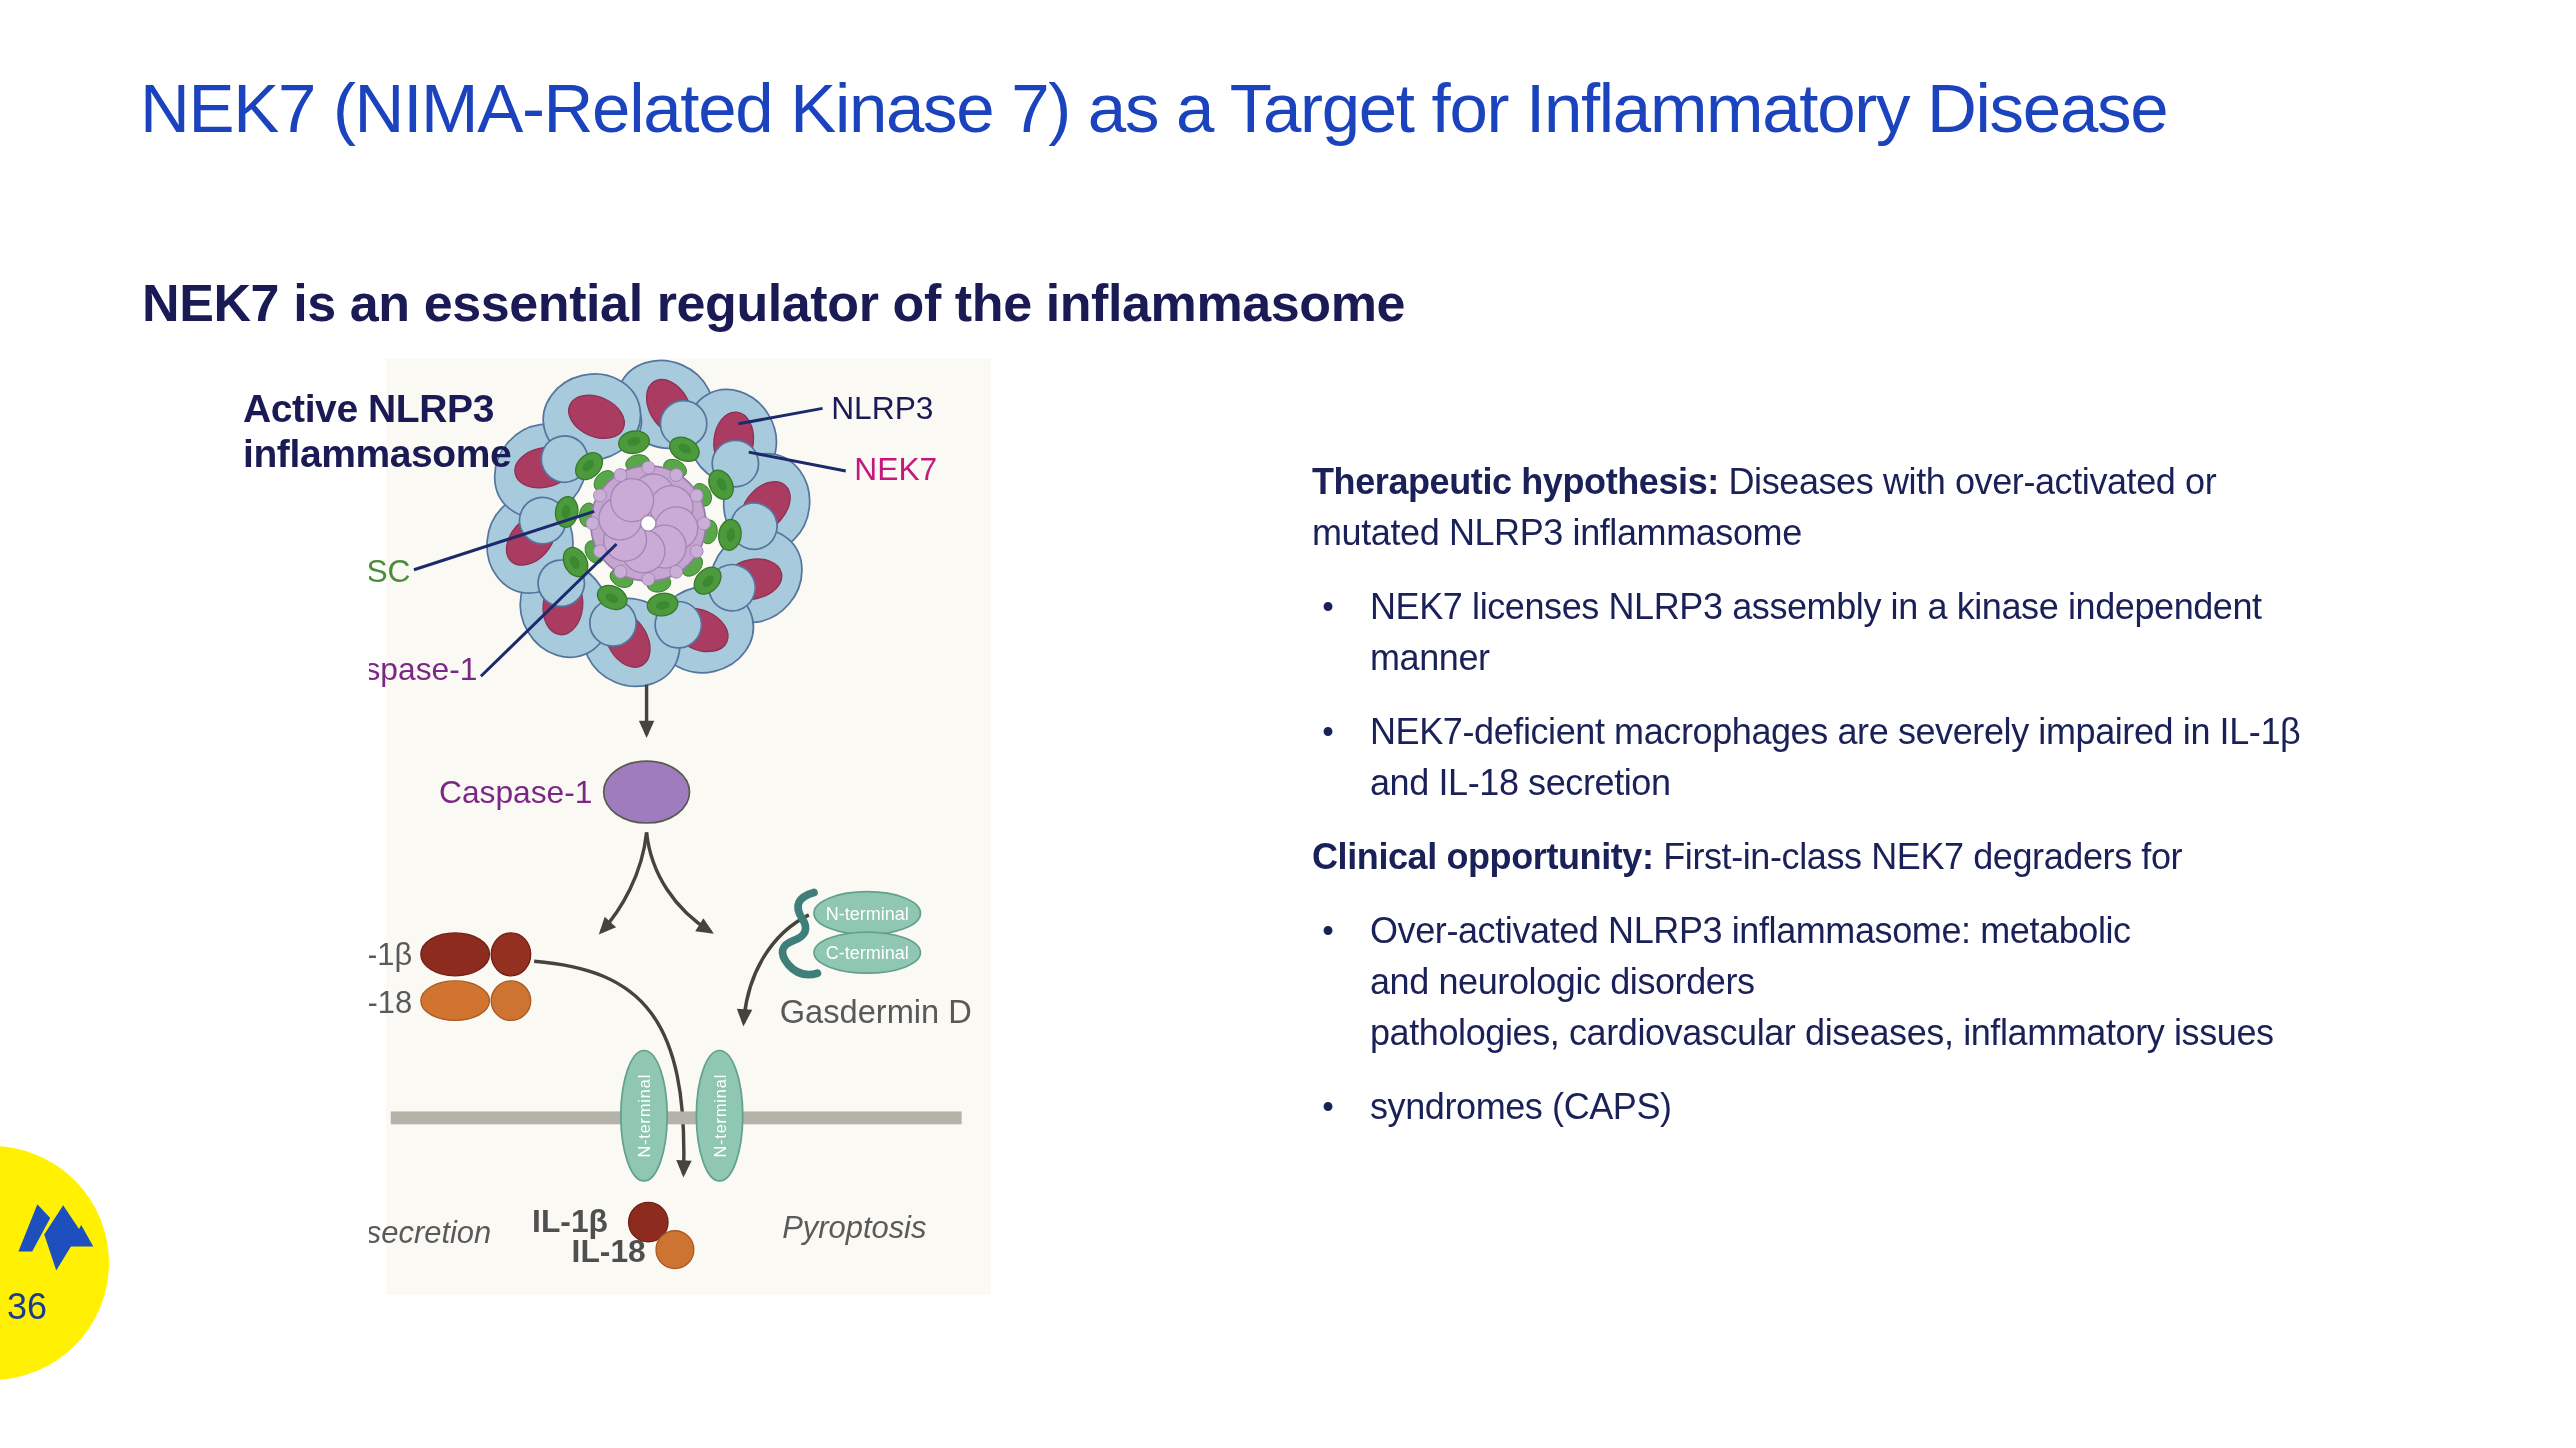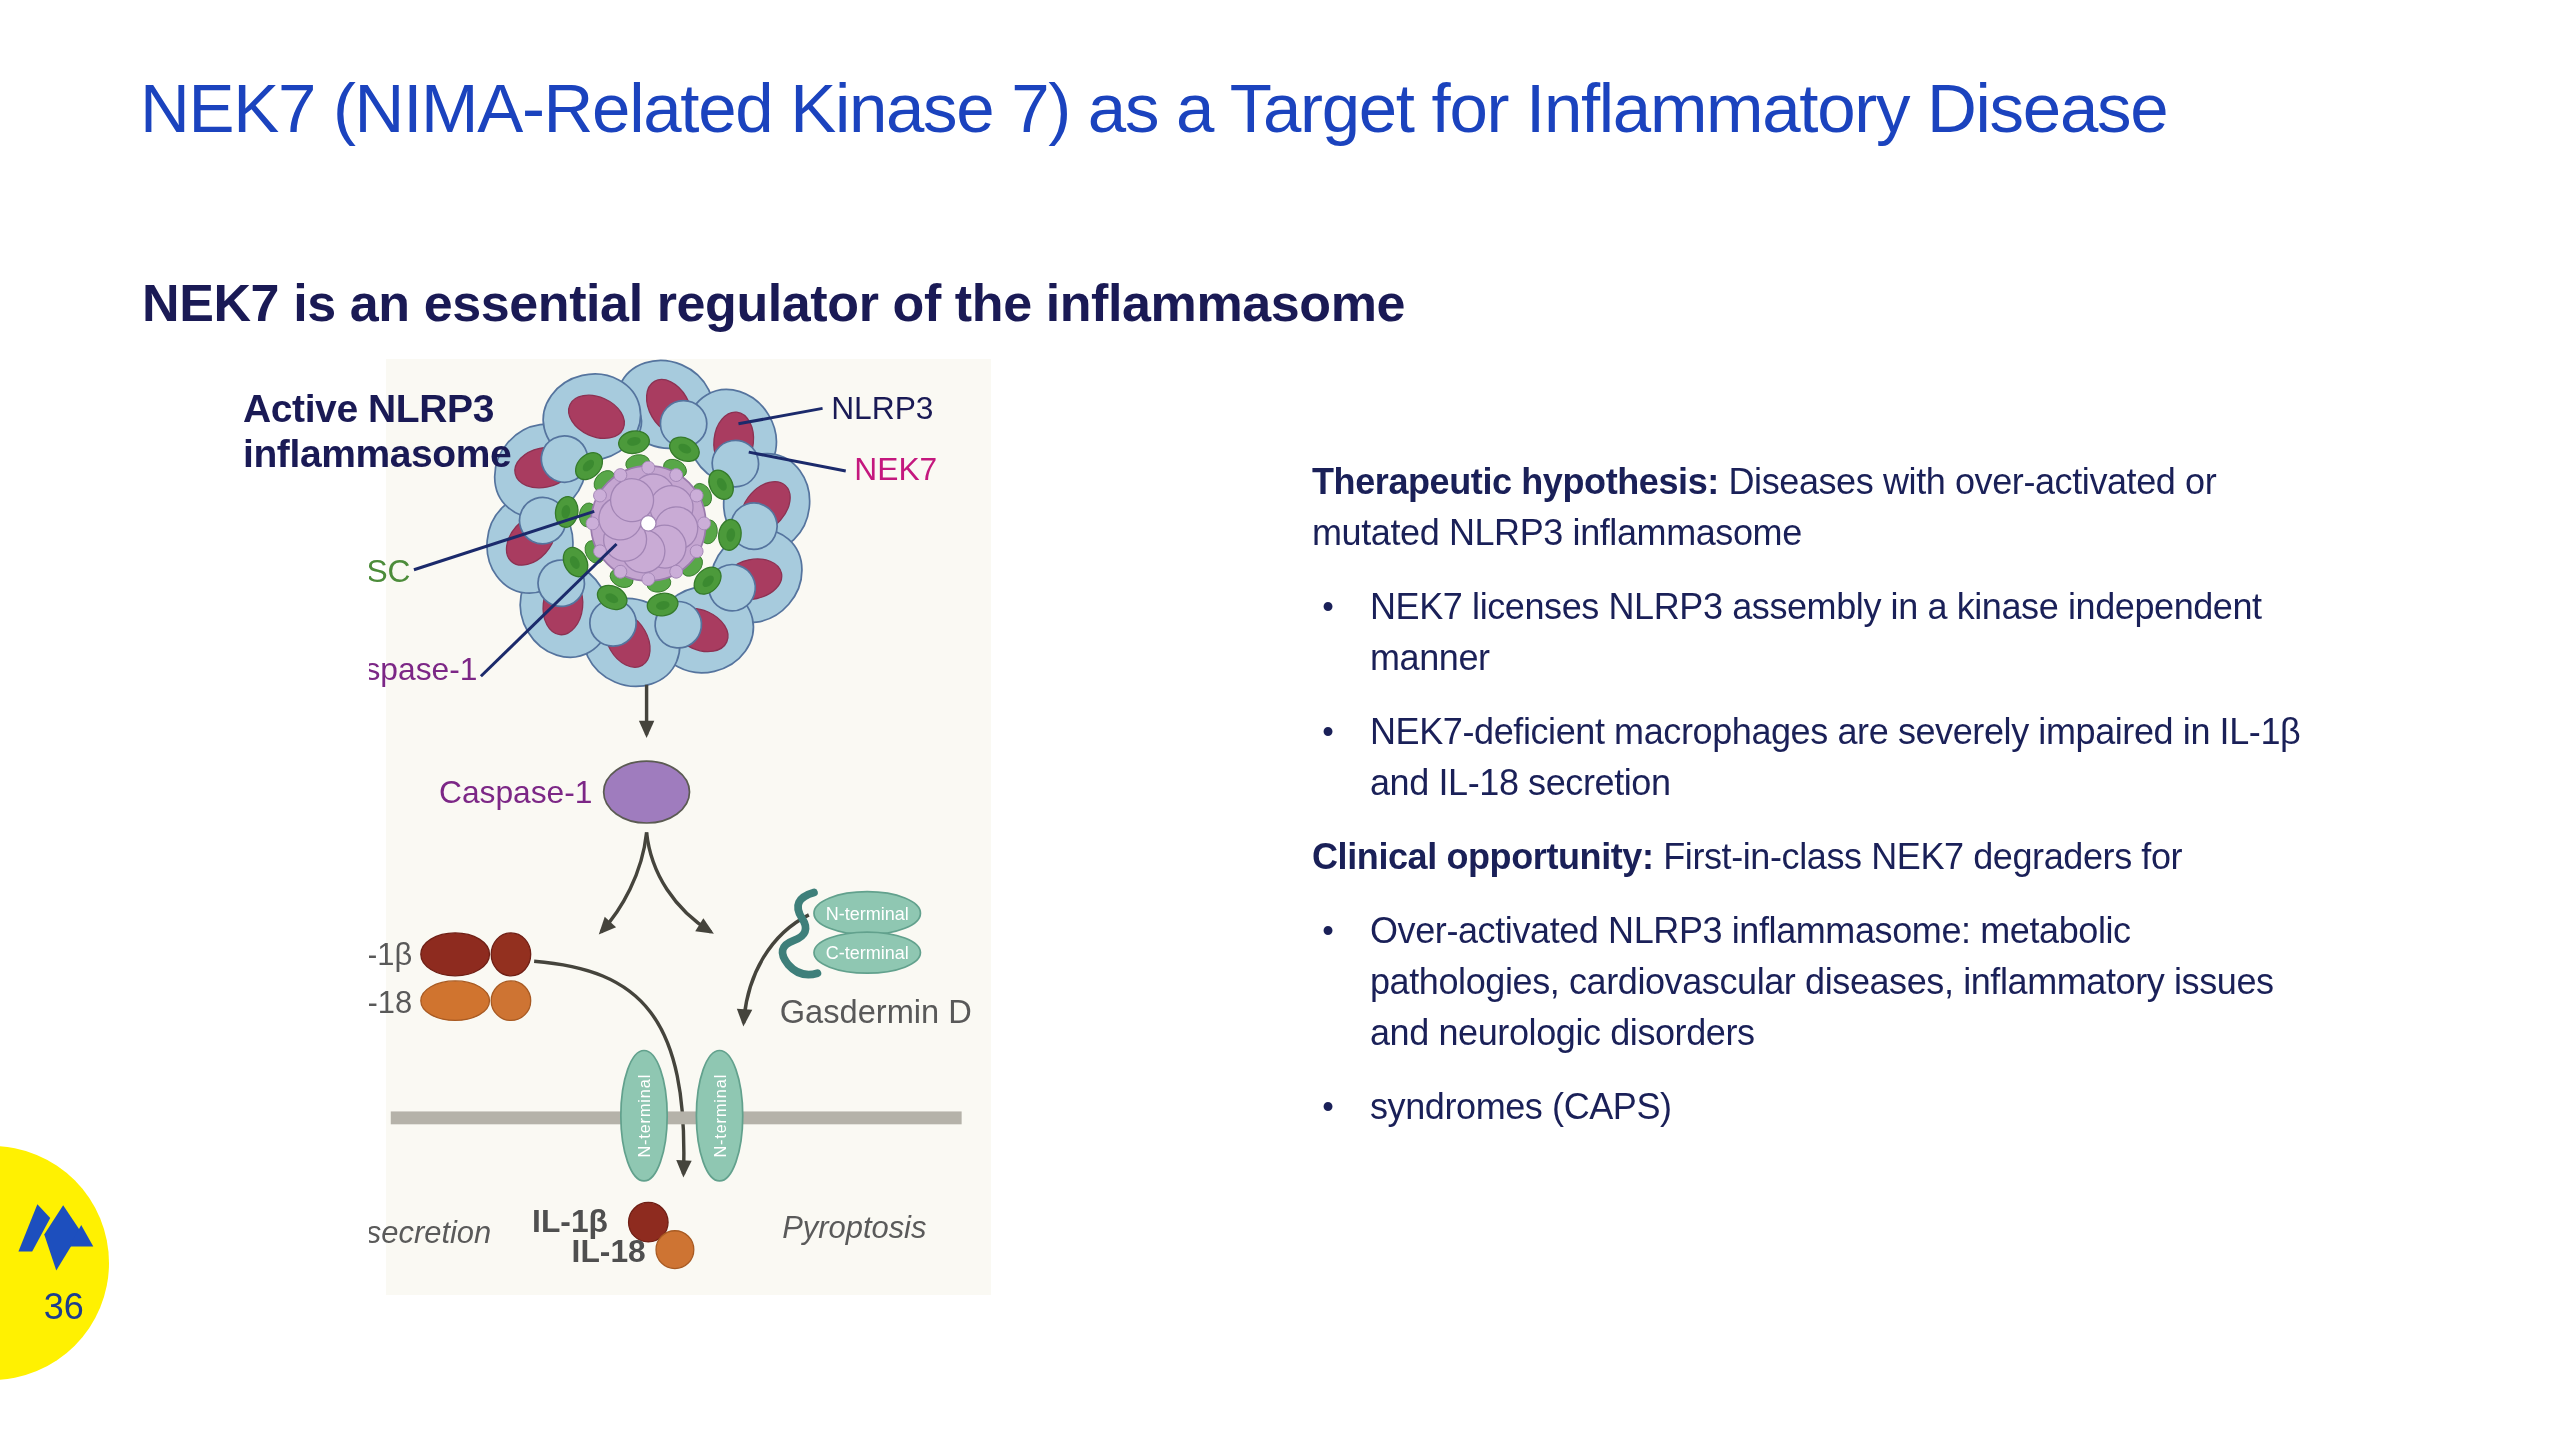--- a/index.html
+++ b/index.html
@@ -32,21 +32,21 @@
   .rline{margin:0;display:block;}
   .rline b{font-weight:700;}
   .bullet-group{position:relative;padding-left:58px;}
   .bullet-mark{position:absolute;left:10.3px;top:0;font-size:33px;}
   .footer-circle{
     position:absolute;left:-125px;top:1146px;width:234px;height:234px;border-radius:50%;
     background:#FFF101;
   }
   .logo-svg{position:absolute;left:14.6px;top:1200px;}
   .page-number{
-    position:absolute;left:6.9px;top:1286px;width:77px;text-align:right;
+    position:absolute;left:6.9px;top:1286px;width:77px;text-align:left;
     font-size:36px;color:#1C3D8F;
   }
   svg text{font-family:"Liberation Sans", sans-serif;}
 </style>
 </head>
 <body>
 
 <div class="slide">
 
   <div class="title">NEK7 (NIMA-Related Kinase 7) as a Target for Inflammatory Disease</div>
@@ -193,22 +193,22 @@
       <span class="bullet-mark">•</span>
       <p class="rline">NEK7-deficient macrophages are severely impaired in IL-1β</p>
       <p class="rline">and IL-18 secretion</p>
     </div>
     <div class="group">
       <p class="rline"><b>Clinical opportunity:</b><span> First-in-class NEK7 degraders for</span></p>
     </div>
     <div class="group bullet-group">
       <span class="bullet-mark">•</span>
       <p class="rline">Over-activated NLRP3 inflammasome: metabolic</p>
+      <p class="rline">and neurologic disorders</p>
       <p class="rline">pathologies, cardiovascular diseases, inflammatory issues</p>
-      <p class="rline">and neurologic disorders</p>
     </div>
     <div class="group bullet-group">
       <span class="bullet-mark">•</span>
       <p class="rline">syndromes (CAPS)</p>
     </div>
   </div>
 
   <div class="footer-circle"></div>
   <svg class="logo-svg" width="86" height="74" viewBox="0 0 100 86">
     <polygon points="26,5 41,21 20,60 4,60" fill="#1D4FBE"></polygon>

